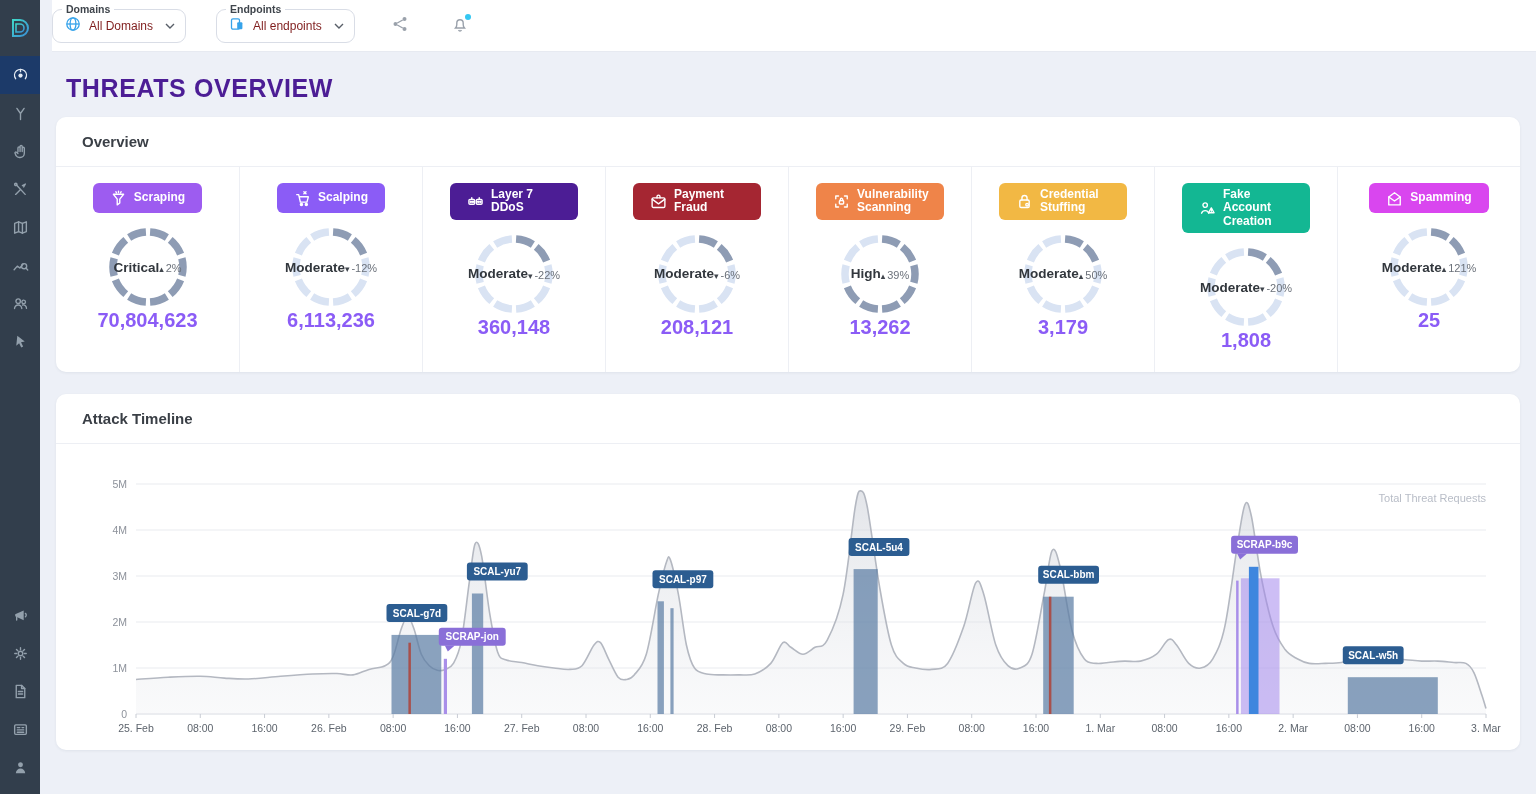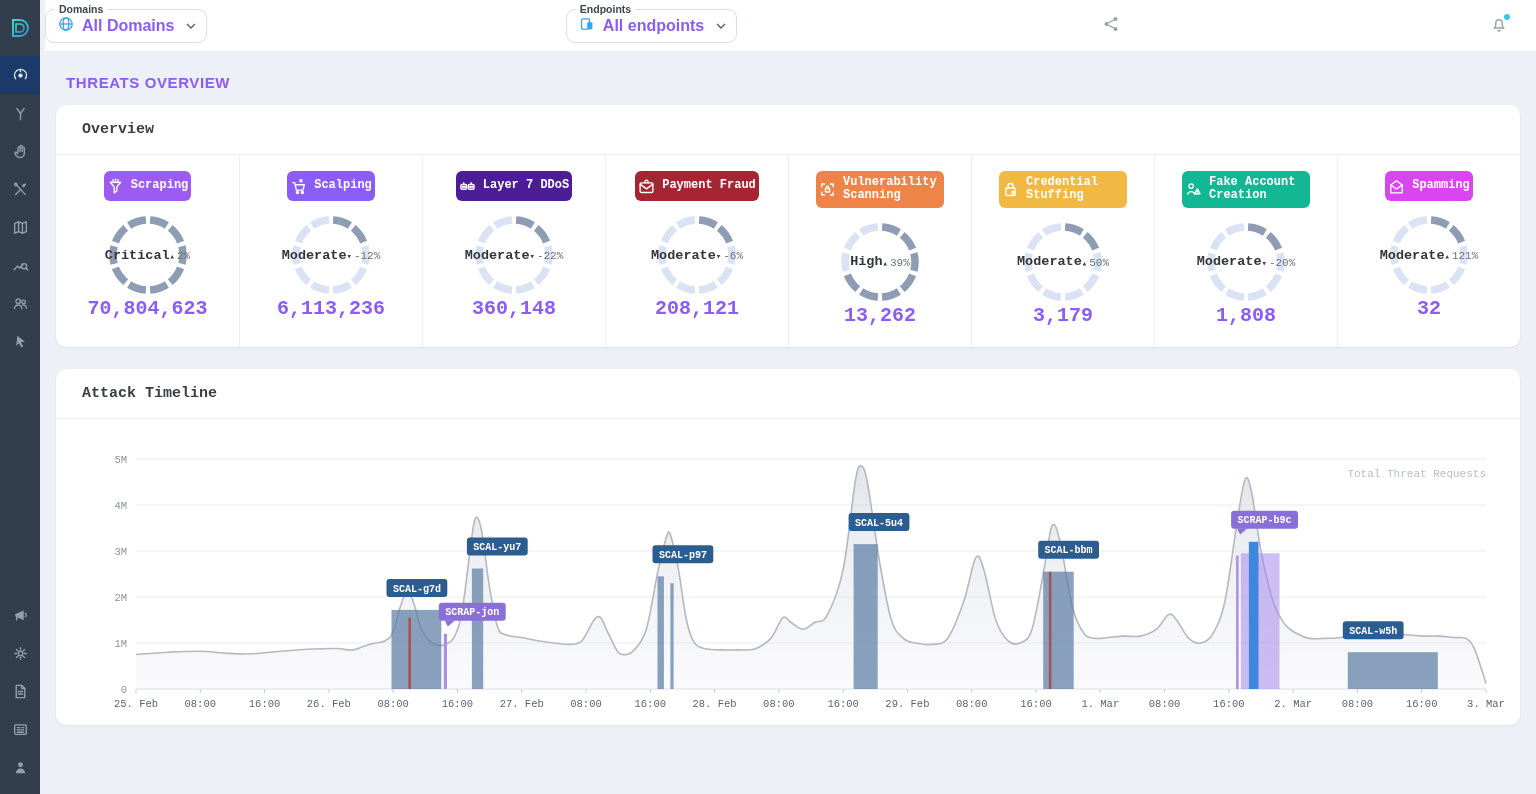--- a/index.html
+++ b/index.html
@@ -10,47 +10,47 @@
   .sidebar { position:absolute; left:0; top:0; bottom:0; width:40px;
     background:#323e4c; display:flex; flex-direction:column; align-items:stretch; z-index:5; }
   .logo-box { height:56px; display:flex; align-items:center; justify-content:center; }
   .side-item { height:38px; display:flex; align-items:center; justify-content:center; cursor:pointer; }
   .side-item.active { background:#1c3a69; }
   .sicon svg { display:block; }
   .side-spacer { flex:1; }
   .side-bottom { padding-bottom:8px; }
 
   
-  .topbar { position:absolute; left:45px; right:0; top:0; height:52px; background:#ffffff;
-    border-bottom:1px solid #e7eaf1; display:flex; align-items:center; justify-content:space-between;
-    gap:14px; padding-right:22px; z-index:4; }
+  .topbar { position:absolute; left:52px; right:0; top:0; height:52px; background:#ffffff;
+    border-bottom:1px solid #e7eaf1; display:flex; align-items:center; justify-content:flex-start;
+    gap:30px; padding-right:22px; z-index:4; }
   .tb-field { position:relative; height:34px; border:1px solid #d9dde6; border-radius:9px;
     display:flex; align-items:center; gap:8px; padding:0 10px 0 12px; background:#fff; cursor:pointer; }
   .tb-label { position:absolute; top:-7px; left:9px; background:#fff; padding:0 4px;
     font-size:10.5px; color:#3f454c; font-weight:600; white-space:nowrap; }
-  .tb-value { font-size:16px; color:#8b5cf6; font-weight:700; white-space:nowrap; }
+  .tb-value { font-size:12px; color:#7f1d1d; font-weight:400; white-space:nowrap; }
   .tb-chev { display:flex; margin-left:4px; }
   .tb-iconbtn { width:30px; height:30px; display:flex; align-items:center; justify-content:center;
     position:relative; cursor:pointer; }
   .bell-dot { position:absolute; top:3px; right:4px; width:6px; height:6px; border-radius:50%; }
 
   
   .main { position:absolute; left:40px; top:52px; right:0; bottom:0; padding:0 16px; overflow:hidden; }
-  .page-title { font-size:15px; font-weight:800; letter-spacing:.6px; color:#8b5cf6;
+  .page-title { font-size:25px; font-weight:800; letter-spacing:.6px; color:#4c1d95;
     margin:22px 0 14px 10px; }
-  .card { background:#fff; border-radius:10px; box-shadow:0 1px 3px rgba(40,50,70,.07);font-family:Liberation Mono, monospace; }
+  .card { background:#fff; border-radius:10px; box-shadow:0 1px 3px rgba(40,50,70,.07); }
   .card-head { padding:16px 26px; border-bottom:1px solid #edeff4; }
   .card-head h2 { font-size:15px; font-weight:700; color:#3a3f46; }
 
   
   .cards-grid { display:grid; grid-template-columns:repeat(8,1fr); }
   .ov-card { padding:16px 6px 20px; text-align:center; border-left:1px solid #edeff4; }
   .ov-card:first-child { border-left:none; }
   .chip { display:inline-flex; align-items:center; gap:7px; border-radius:6px;
-    padding:5px 3px; color:#fff; font-size:12px; font-weight:700; line-height:1.12;
+    padding:5px 17px; color:#fff; font-size:12px; font-weight:700; line-height:1.12;
     text-align:left; max-width:128px; min-height:30px; cursor:pointer; }
   .chip .cicon { flex:0 0 auto; display:flex; }
   .gauge-wrap { position:relative; width:84px; height:84px; margin:12px auto 0; }
   .gauge-center { position:absolute; inset:0; display:flex; flex-direction:row;
     align-items:center; justify-content:center; }
   .sev { font-size:13.5px; font-weight:700; color:#32373d; }
   .chg { font-size:11px; color:#6b717a; margin-top:2px; }
   .chg .arr { font-size:9px; color:#3f454c; margin-right:2px; }
   .ov-value { font-size:20px; font-weight:700; color:#8b5cf6; }
 
@@ -436,21 +436,21 @@
               <path d="M 74.59 54.77 A 35 35 0 0 1 64.22 69.05" stroke="#d9e3f3" stroke-width="7.5"></path>
               <path d="M 60.86 71.49 A 35 35 0 0 1 44.08 76.94" stroke="#d9e3f3" stroke-width="7.5"></path>
               <path d="M 39.92 76.94 A 35 35 0 0 1 23.14 71.49" stroke="#d9e3f3" stroke-width="7.5"></path>
               <path d="M 19.78 69.05 A 35 35 0 0 1 9.41 54.77" stroke="#d9e3f3" stroke-width="7.5"></path>
               <path d="M 8.13 50.82 A 35 35 0 0 1 8.13 33.18" stroke="#d9e3f3" stroke-width="7.5"></path>
               <path d="M 9.41 29.23 A 35 35 0 0 1 19.78 14.95" stroke="#d9e3f3" stroke-width="7.5"></path>
               <path d="M 23.14 12.51 A 35 35 0 0 1 39.92 7.06" stroke="#d9e3f3" stroke-width="7.5"></path>
             </svg><div class="gauge-center">
               <span class="sev">Moderate</span>
               <span class="chg"><span class="arr">▴</span><span>121%</span></span>
-            </div></div><div class="ov-value">32</div></div>
+            </div></div><div class="ov-value">25</div></div>
       </div>
   </section>
 
   <section class="card timeline-card">
     <div class="card-head">
       <h2>Attack Timeline</h2>
     </div>
     <div class="chart-wrap" id="chart-wrap">
         <svg viewBox="0 0 1424 292" height="292">
           <defs>

